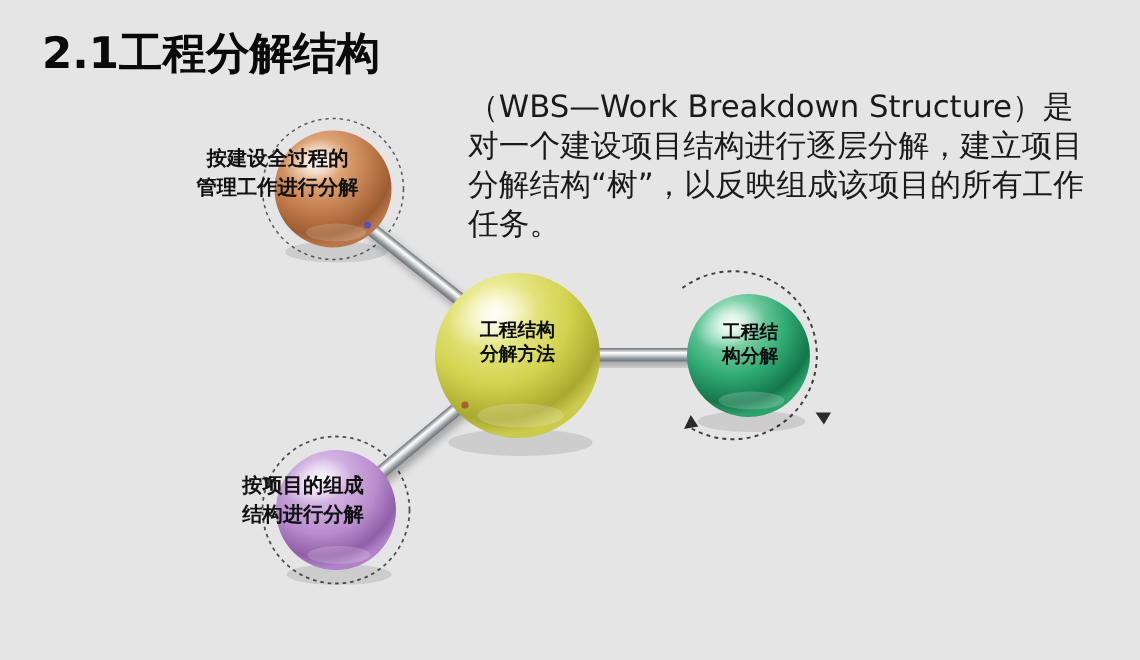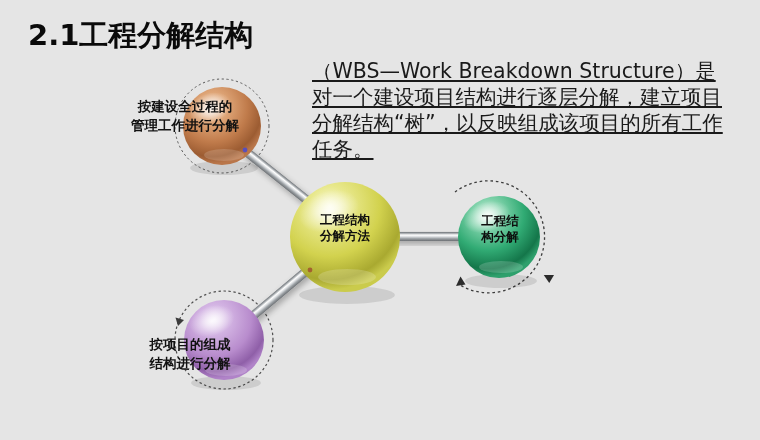--- a/index.html
+++ b/index.html
@@ -38,21 +38,20 @@
     position: absolute;
     left: 312px;
     top: 58px;
     width: 420px;
     font-size: 20.5px;
     line-height: 26px;
     color: #1a1a1a;
     font-family: "DejaVu Sans", "Liberation Sans", sans-serif;
     white-space: pre-wrap;
     word-break: break-all;
-    text-decoration: underline;
   }
 
   
   #diagram {
     position: absolute;
     left: 0;
     top: 0;
     width: 760px;
     height: 440px;
   }
@@ -68,24 +67,23 @@
     text-align: center;
     white-space: pre;
     z-index: 5;
   }
   #caption-brown {
     left: 105px;
     top: 97px;
     width: 160px;
   }
   #caption-purple {
-    left: 110px;
+    left: 122px;
     top: 315px;
     width: 160px;
-    margin-top: 20px;
   }
 
   
   .sphere-label {
     position: absolute;
     font-size: 12.5px;
     line-height: 16px;
     font-weight: bold;
     color: #0d0d0d;
     font-family: "DejaVu Sans", "Liberation Sans", sans-serif;

